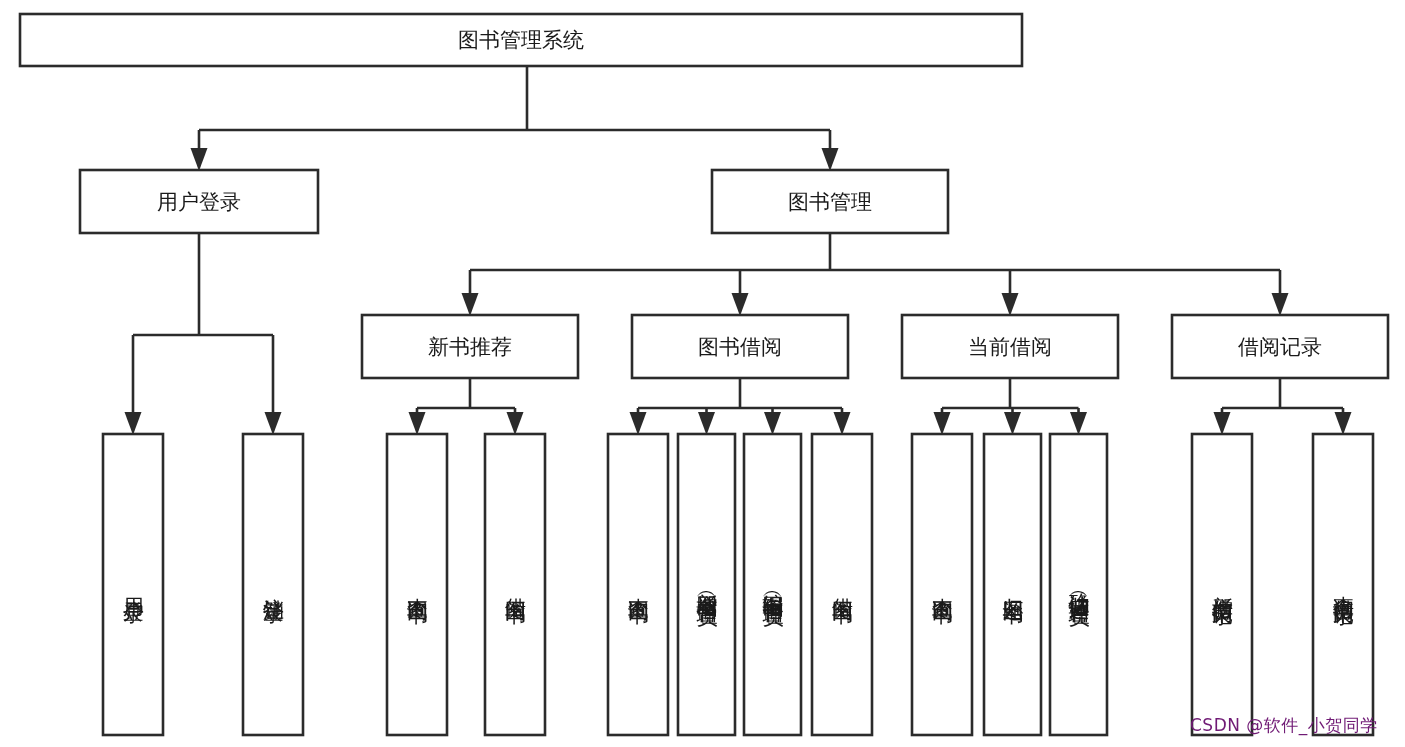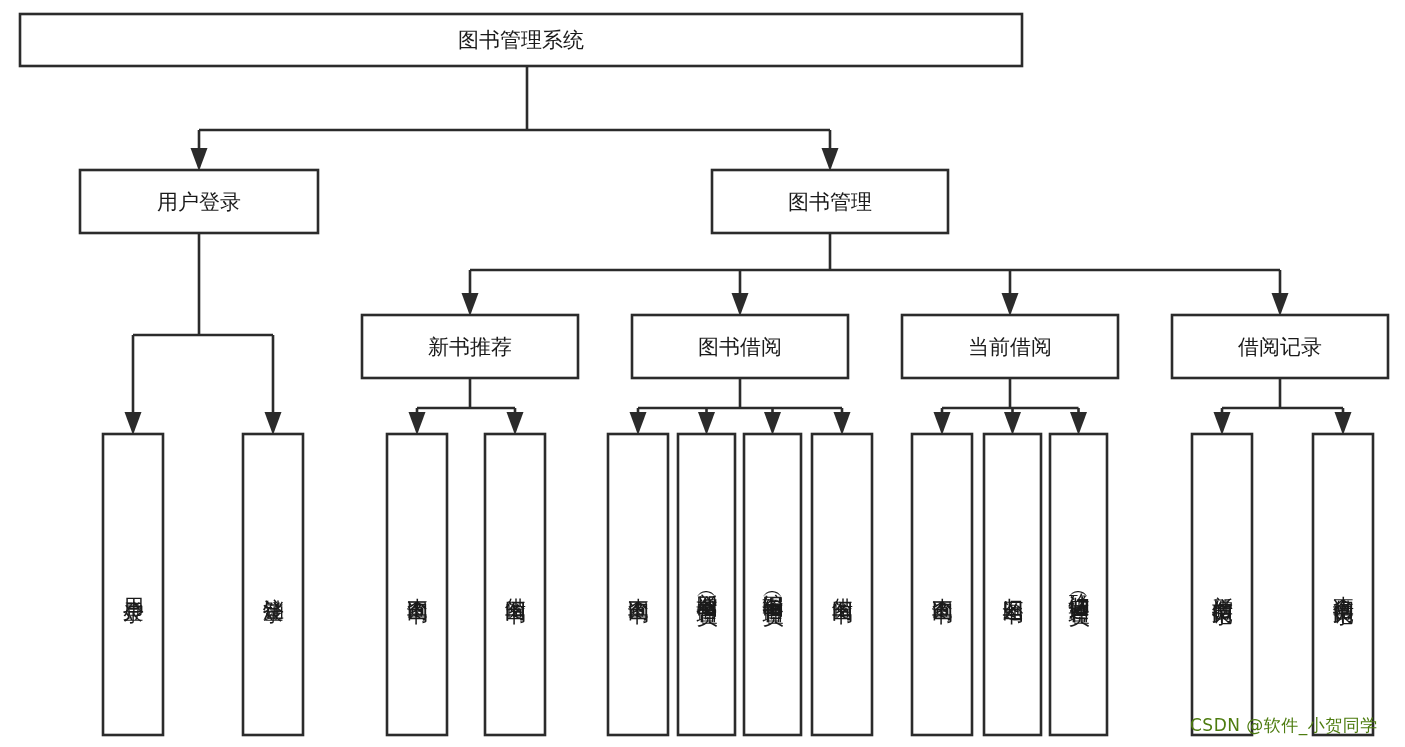--- a/index.html
+++ b/index.html
@@ -64,21 +64,21 @@
     text-align: center;
     white-space: nowrap;
     pointer-events: none;
   }
   .watermark {
     position: absolute;
     left: 1190px;
     top: 714px;
     font-family: "DejaVu Sans", "Liberation Sans", sans-serif;
     font-size: 17px;
-    color: #4d7c0f;
+    color: #701a75;
     white-space: nowrap;
     letter-spacing: 0.5px;
   }
 </style>
 </head>
 <body>
 
 <div id="diagram-root">
   <svg id="flow" viewBox="0 0 1405 747">
     <g id="connector-layer">

